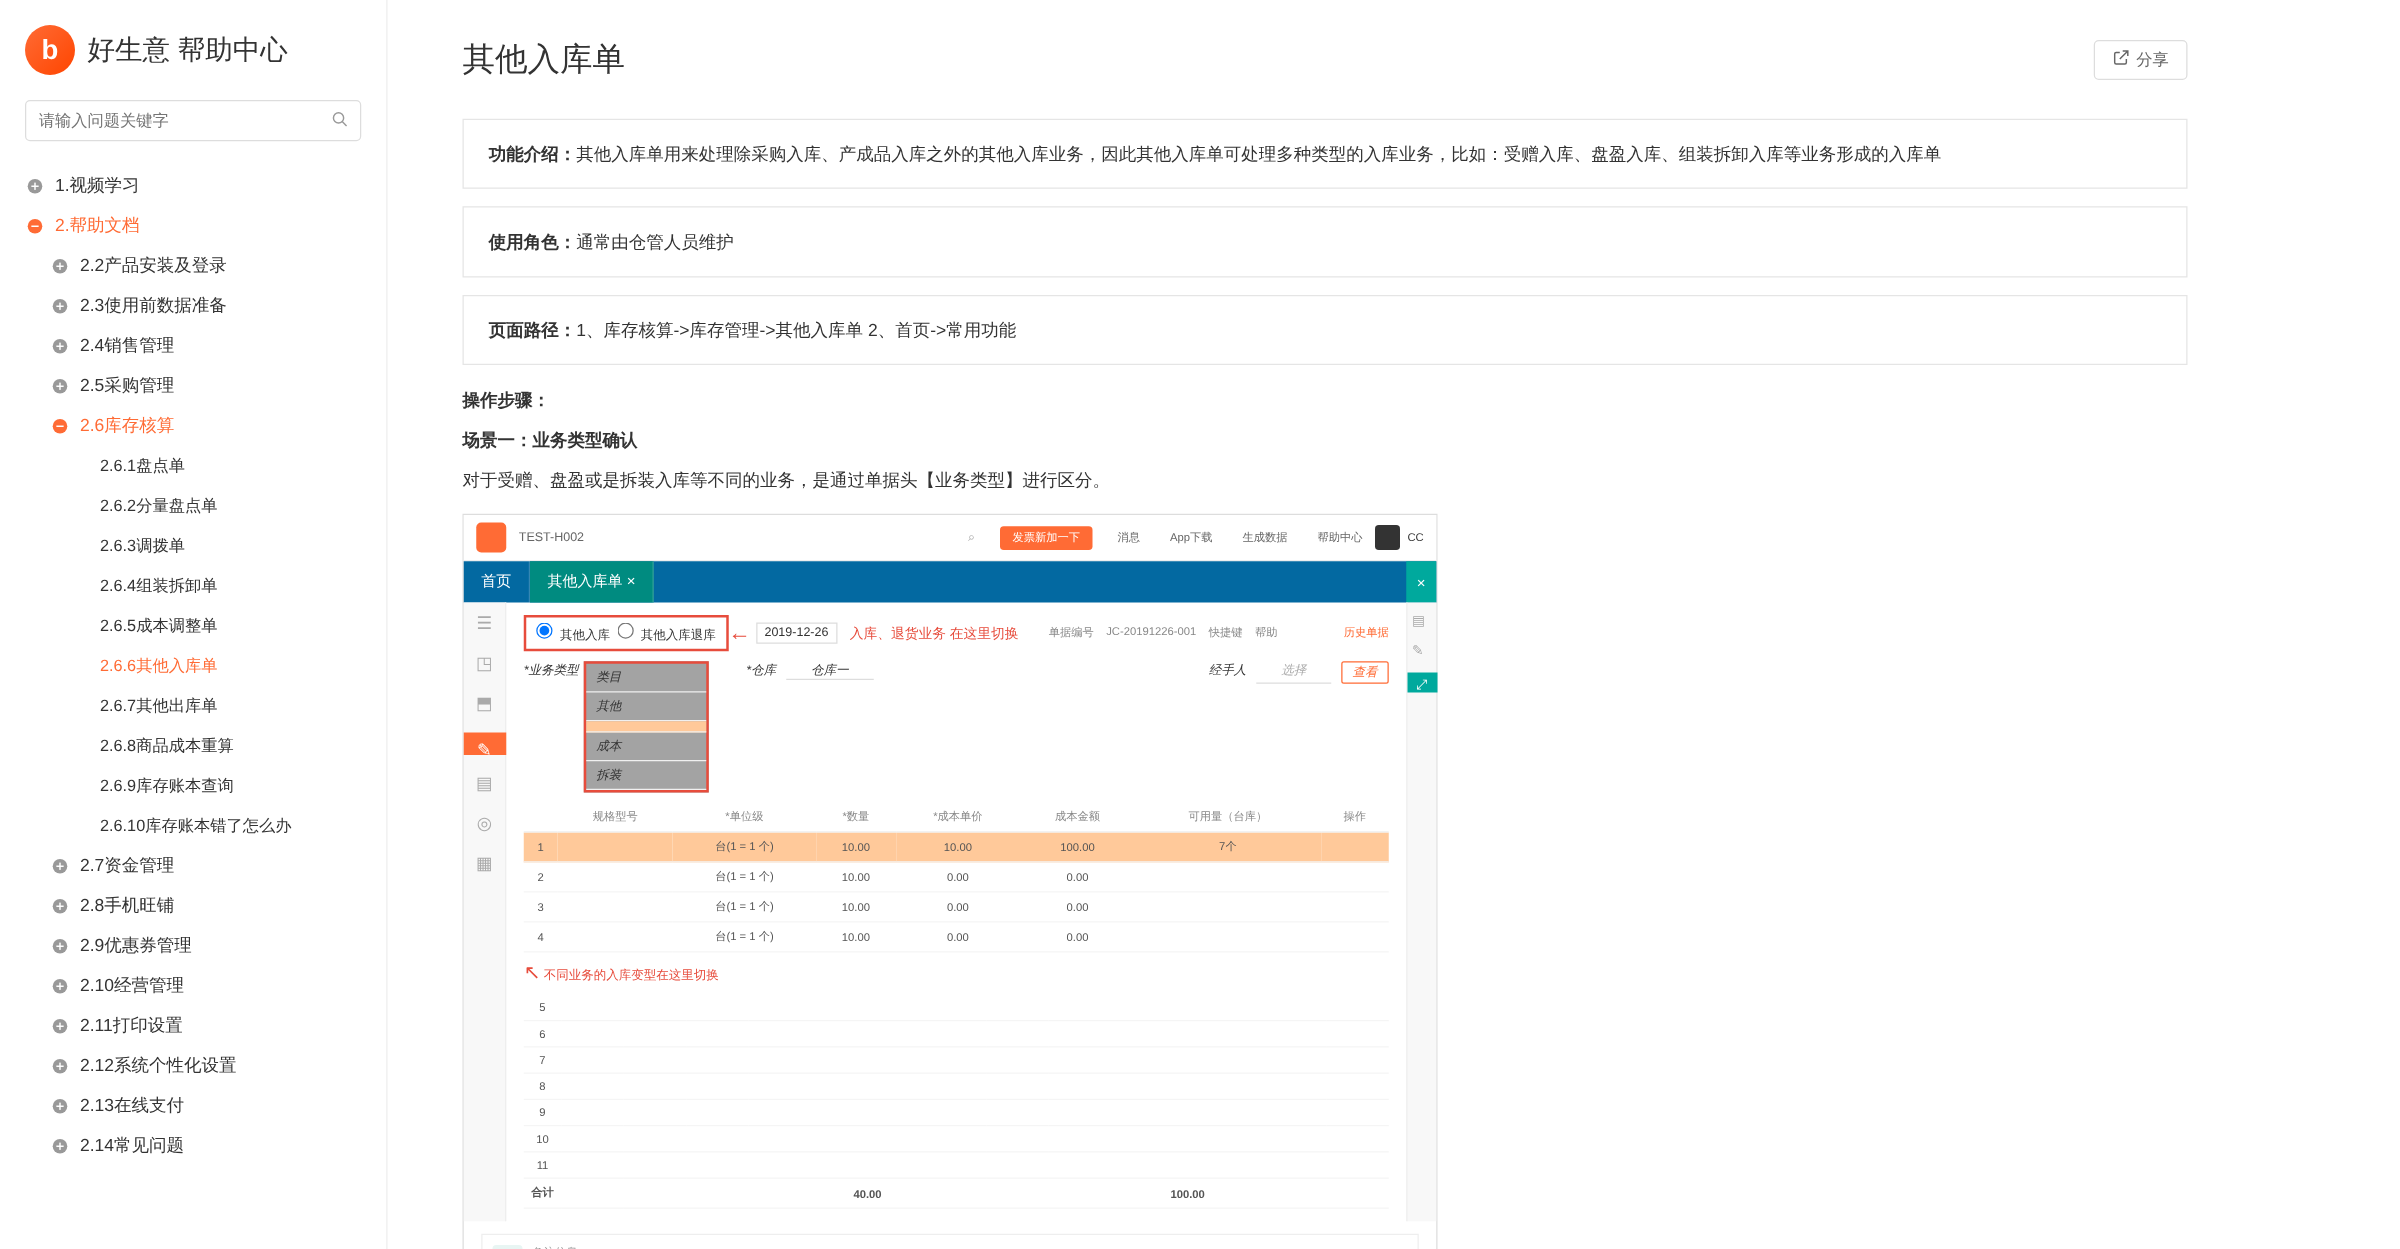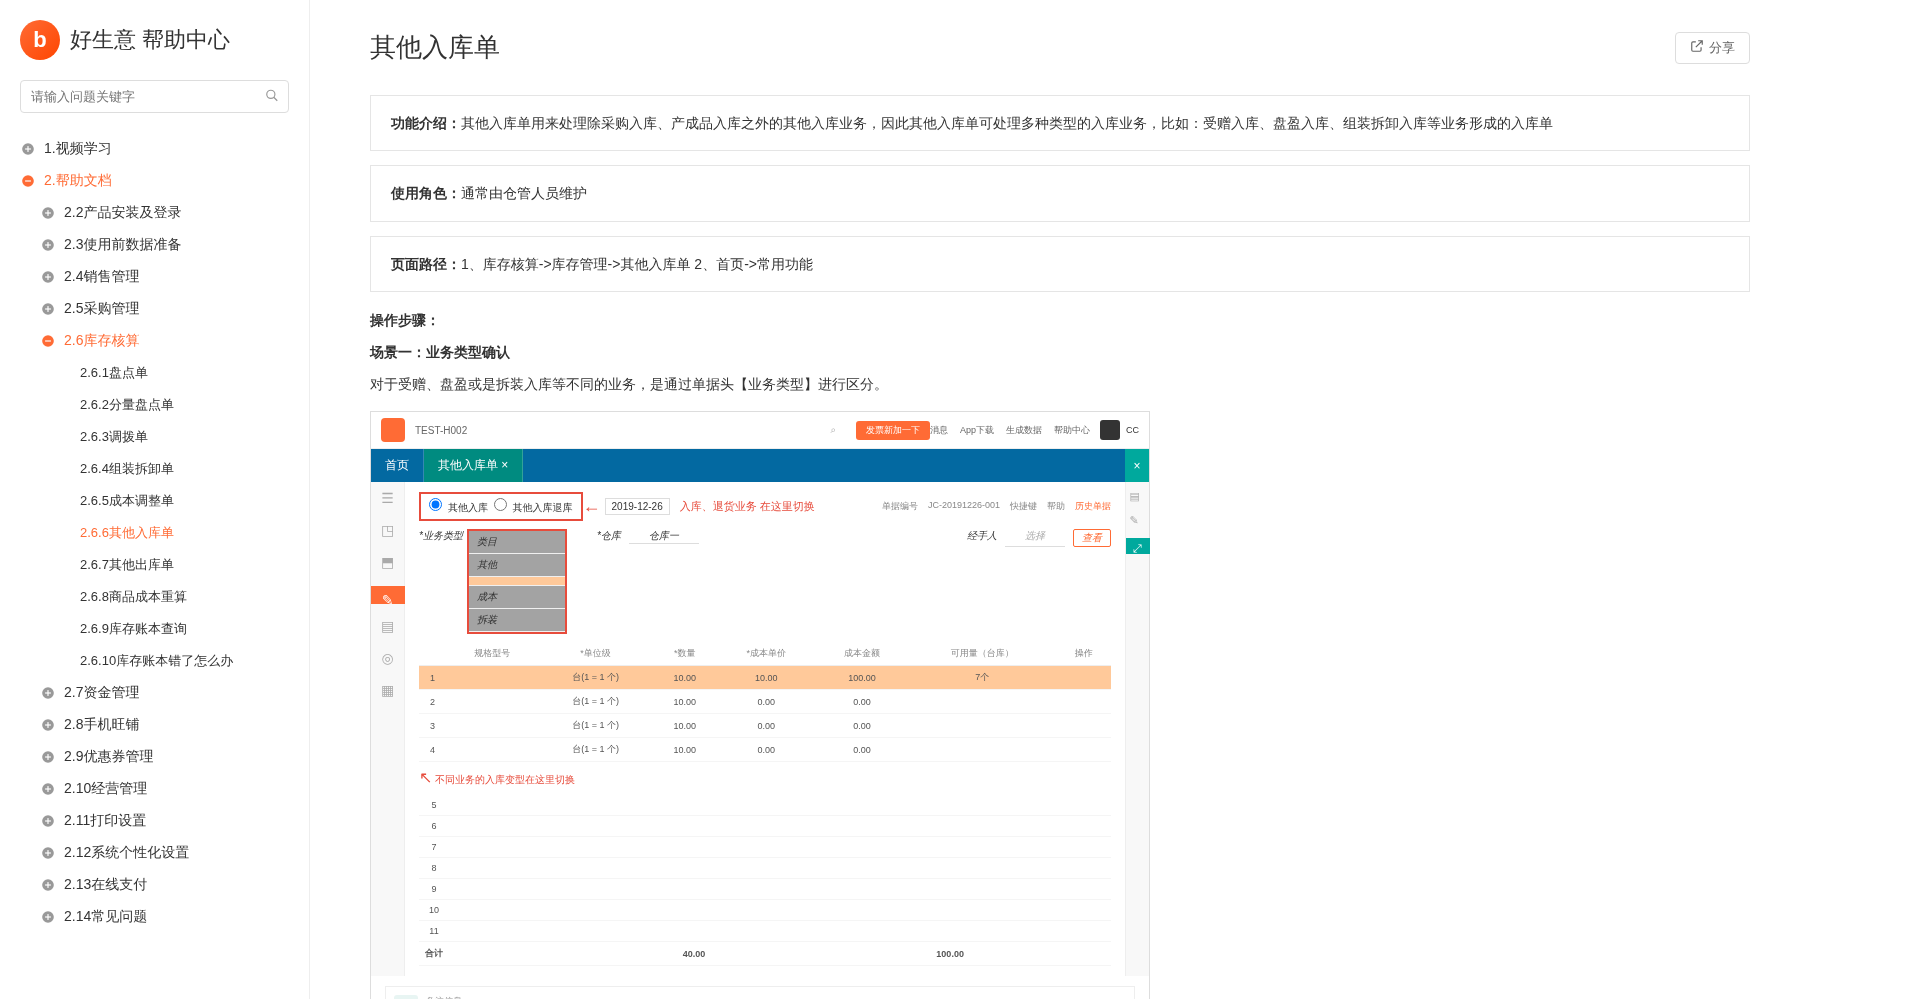--- a/index.html
+++ b/index.html
@@ -36,21 +36,21 @@
     
     .section-title { font-weight: bold; margin: 20px 0 12px; font-size: 14px; }
     .section-subtitle { font-weight: bold; margin: 14px 0 10px; font-size: 14px; }
     .section-text { margin: 10px 0; line-height: 1.8; font-size: 14px; }
     
     .screenshot { border: 1px solid #ddd; max-width: 780px; margin: 14px 0; background: #fff; font-size: 10px; }
     .ss-topbar { display: flex; align-items: center; padding: 6px 10px; background: #fff; border-bottom: 1px solid #eee; font-size: 10px; }
     .ss-logo { width: 24px; height: 24px; background: #ff6b35; border-radius: 4px; margin-right: 10px; }
     .ss-test { color: #666; font-size: 10px; margin-right: auto; }
     .ss-topbtn { background: #ff6b35; color: #fff; padding: 3px 10px; border-radius: 3px; margin-left: 10px; font-size: 9px; }
-    .ss-toplinks { display: flex; gap: 12px; color: #666; font-size: 9px; }
+    .ss-toplinks { display: flex; gap: 24px; color: #666; font-size: 9px; margin-left: 20px; }
     .ss-avatar { width: 20px; height: 20px; background: #333; border-radius: 3px; margin-left: 10px; }
     
     .ss-tabs { display: flex; background: #0369a1; color: #fff; padding: 0; font-size: 12px; text-align: right; }
     .ss-tab { padding: 8px 14px; border-right: 1px solid rgba(255,255,255,0.2); }
     .ss-tab.active { background: #008b80; }
     .ss-tab-close { background: #00a99d; width: 24px; display: flex; align-items: center; justify-content: center; margin-left: auto; }
     
     .ss-body { display: flex; }
     .ss-iconbar { width: 34px; background: #f8f8f8; border-right: 1px solid #eee; padding: 8px 0; display: flex; flex-direction: column; gap: 14px; align-items: center; }
     .ss-iconbar-item { width: 18px; height: 18px; color: #aaa; font-size: 14px; text-align: center; }
@@ -348,21 +348,21 @@
               <label><input type="radio" class="ss-radio" style=""><span>其他入库退库</span></label>
             </div>
             <span class="ss-arrow-left">←</span>
             <span style="border:1px solid #ddd;padding:2px 6px;margin-left:4px;">2019-12-26</span>
             <span class="ss-redtext">入库、退货业务 在这里切换</span>
             <div class="ss-toolbar-right">
               <span>单据编号</span>
               <span>JC-20191226-001</span>
               <span>快捷键</span>
               <span>帮助</span>
-              <span style="color:#ff6b35;">历史单据</span>
+              <span style="color:#ff6b35;margin-left:43px;">历史单据</span>
             </div>
           </div>
 
           <div class="ss-row" style="position:relative;align-items:flex-start;font-style:italic;">
             <span style="margin-right:4px;">*业务类型</span>
             <div class="ss-dropdown">
               <div class="ss-dd-item">类目</div>
               <div class="ss-dd-item">其他</div>
               <div class="ss-dd-item highlight"></div>
               <div class="ss-dd-item">成本</div>

